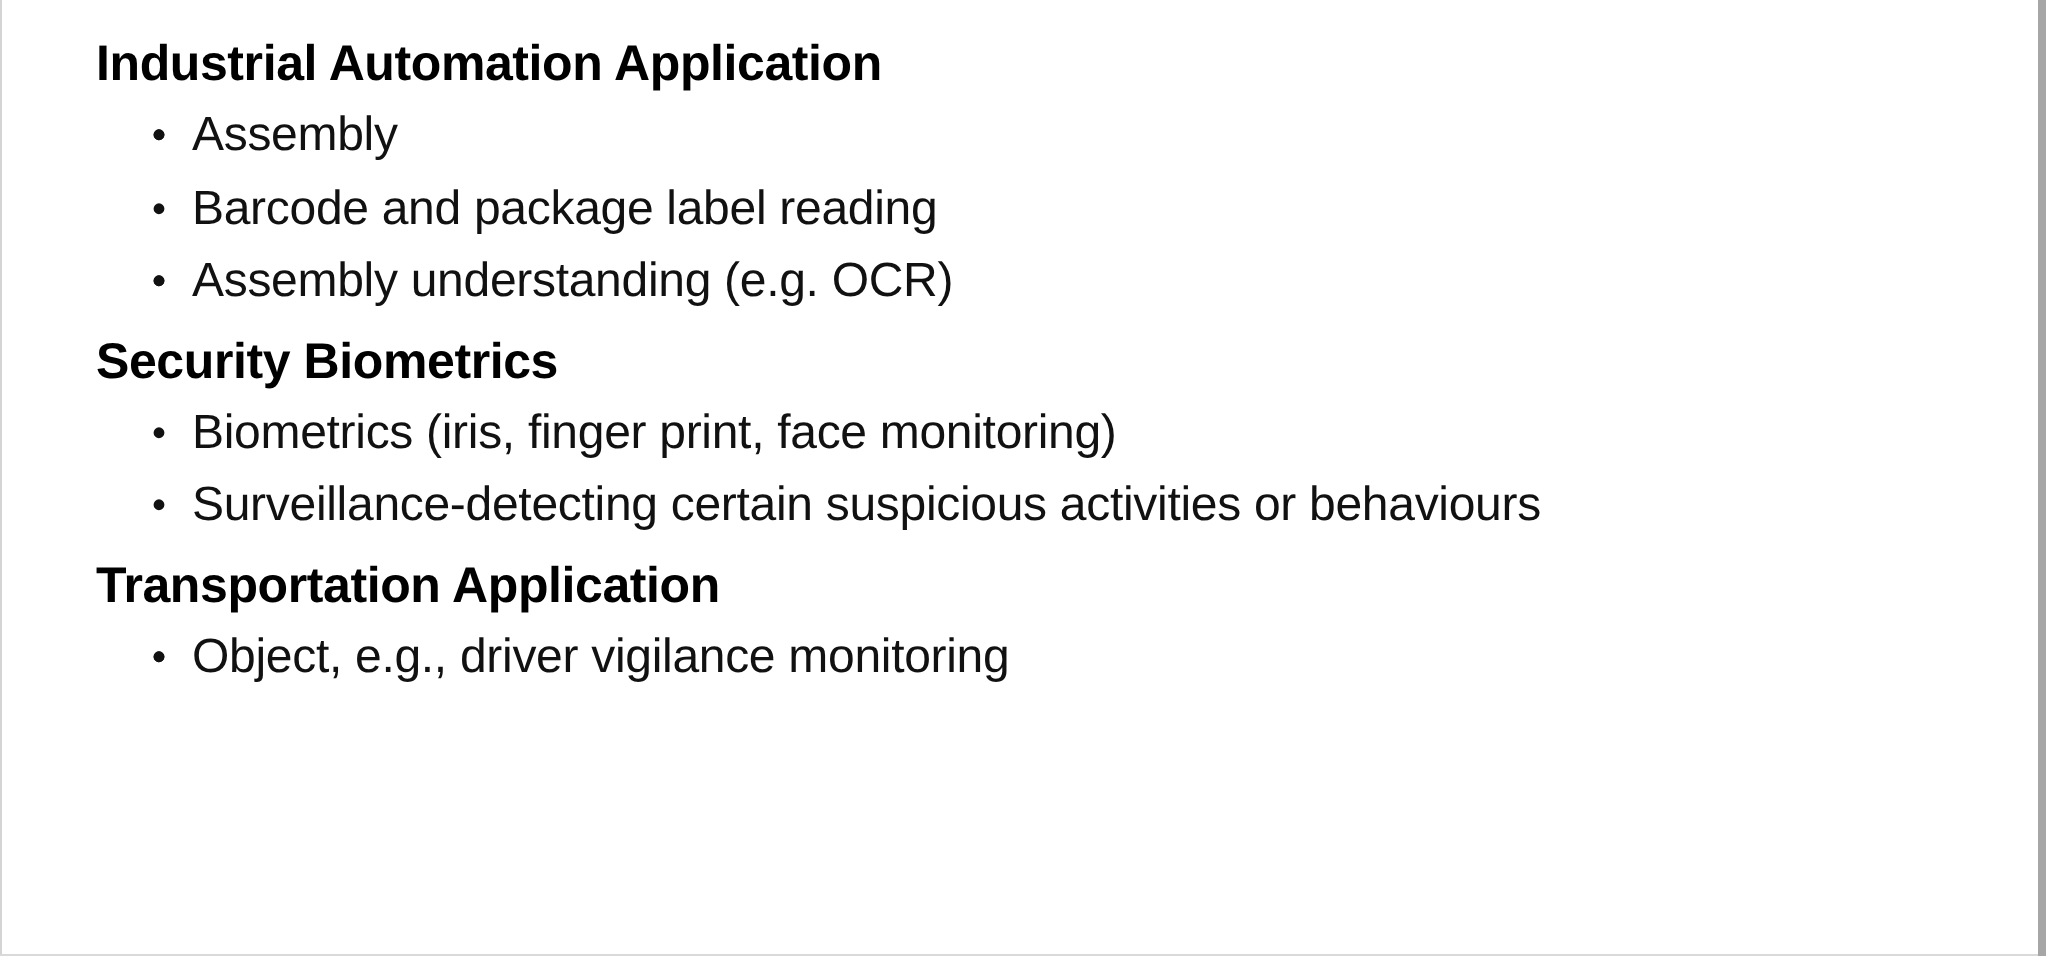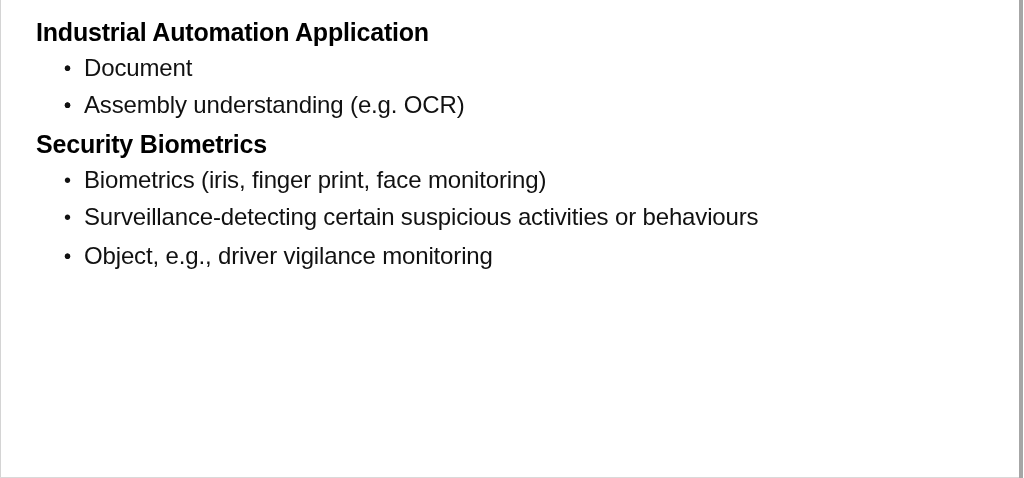--- a/index.html
+++ b/index.html
@@ -52,21 +52,21 @@
     position: absolute;
     left: 0;
     top: 0;
     width: 4px;
     height: 478px;
     background: #a6a6a6;
   }
 
   .slide-body {
     position: absolute;
-    left: 0;
+    left: 12px;
     top: 0;
     width: 1010px;
     height: 478px;
     padding: 0;
   }
 
   .section {
     margin: 0;
   }
 
@@ -121,24 +121,25 @@
   <div class="slide-body">
 
     <div class="section" id="sec-industrial">
       <div class="section-heading">Industrial Automation Application</div>
       <ul class="bullet-list">
         <li class="bullet-item">
           <span class="bullet-glyph">•</span>
         </li>
         <li class="bullet-item">
           <span class="bullet-glyph">•</span>
-          <span>Document</span>
+          <span>Assembly</span>
         </li>
         <li class="bullet-item">
           <span class="bullet-glyph">•</span>
+          <span>Barcode and package label reading</span>
         </li>
         <li class="bullet-item">
           <span class="bullet-glyph">•</span>
         </li>
         <li class="bullet-item">
           <span class="bullet-glyph">•</span>
           <span>Assembly understanding (e.g. OCR)</span>
         </li>
       </ul>
     </div>
@@ -151,20 +152,21 @@
           <span>Biometrics (iris, finger print, face monitoring)</span>
         </li>
         <li class="bullet-item">
           <span class="bullet-glyph">•</span>
           <span>Surveillance-detecting certain suspicious activities or behaviours</span>
         </li>
       </ul>
     </div>
 
     <div class="section" id="sec-transportation">
+      <div class="section-heading">Transportation Application</div>
       <ul class="bullet-list">
         <li class="bullet-item">
           <span class="bullet-glyph">•</span>
         </li>
         <li class="bullet-item">
           <span class="bullet-glyph">•</span>
           <span>Object, e.g., driver vigilance monitoring</span>
         </li>
       </ul>
     </div>

